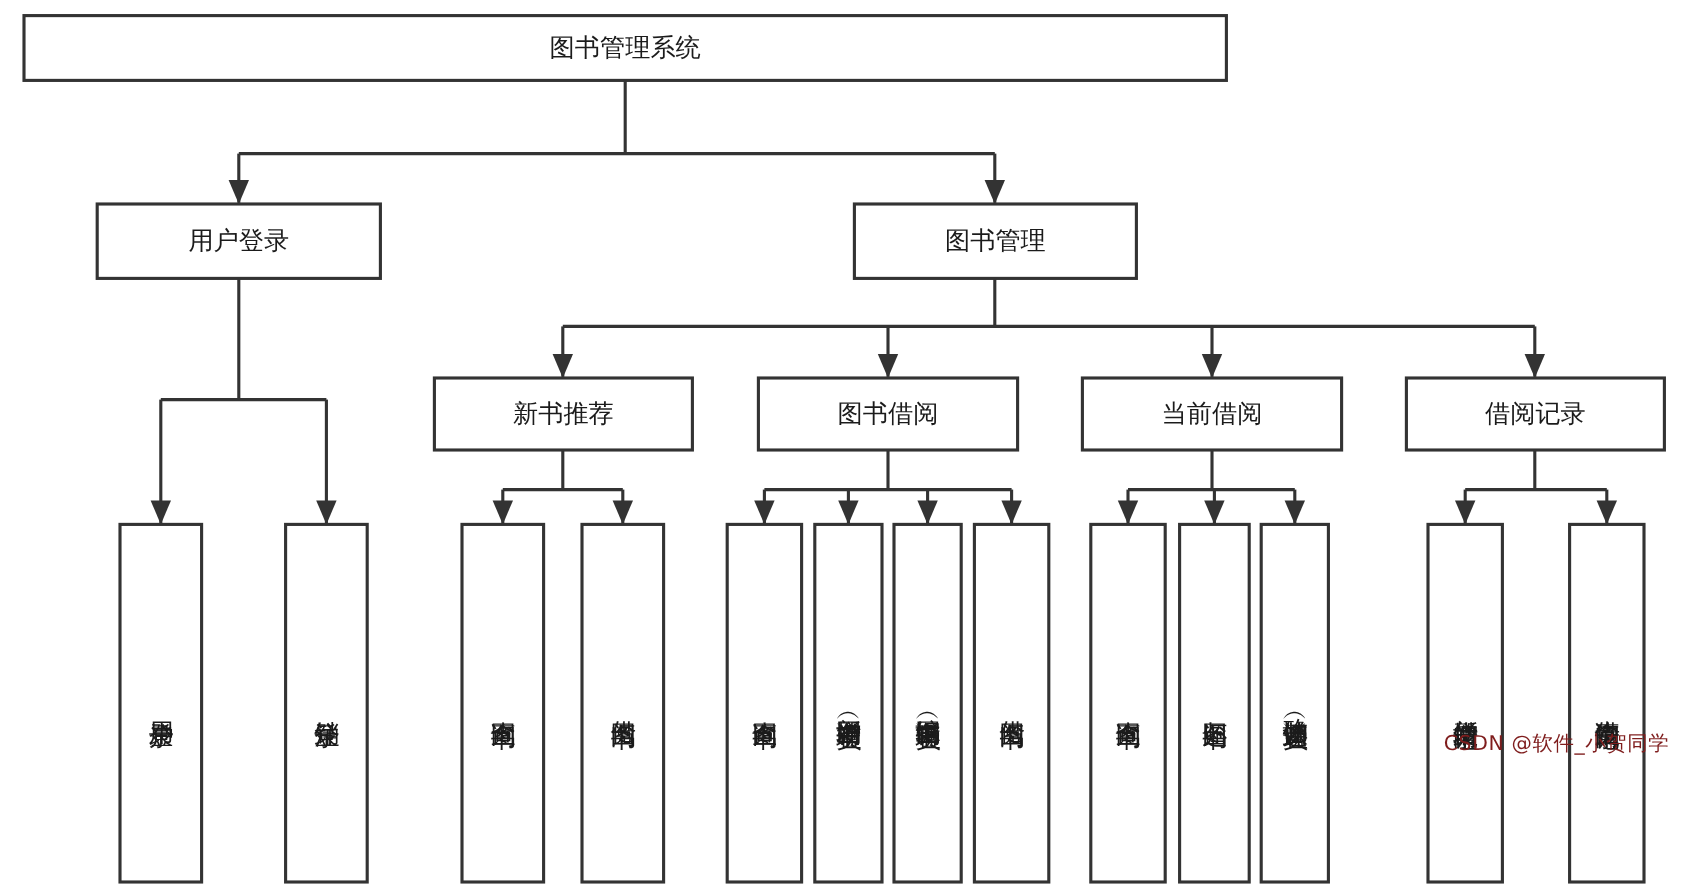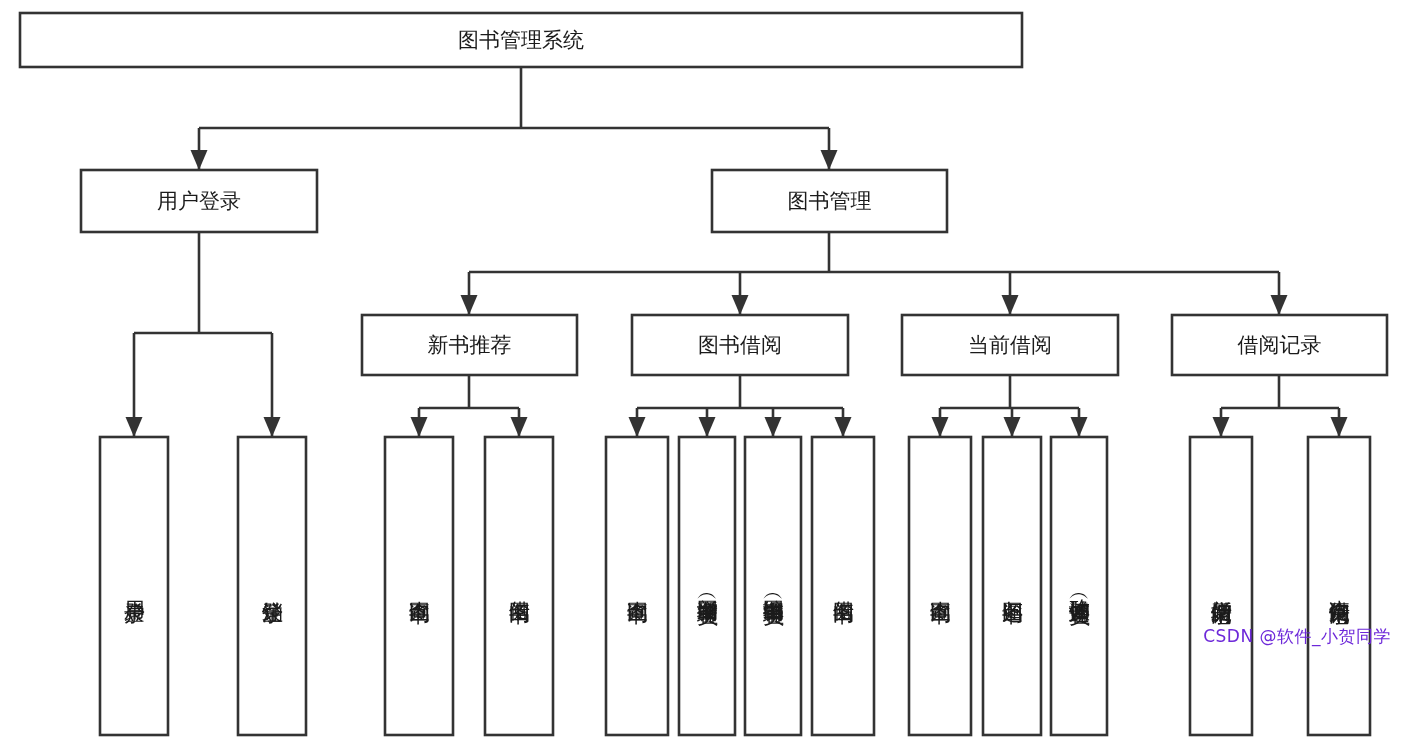--- a/index.html
+++ b/index.html
@@ -60,24 +60,24 @@
     color: #1b1b1b;
     writing-mode: vertical-rl;
     text-orientation: upright;
     white-space: nowrap;
     letter-spacing: 1px;
     pointer-events: none;
   }
   .watermark {
     position: absolute;
     right: 14px;
-    bottom: 6px;
+    bottom: 23px;
     font-family: "DejaVu Sans", "Liberation Sans", sans-serif;
     font-size: 17px;
-    color: #6d28d9;
+    color: #7f1d1d;
     letter-spacing: 0.5px;
     white-space: nowrap;
   }
 </style>
 </head>
 <body>
 
 <div id="diagram-root">
 
   <svg class="canvas" viewBox="0 0 1405 747">

